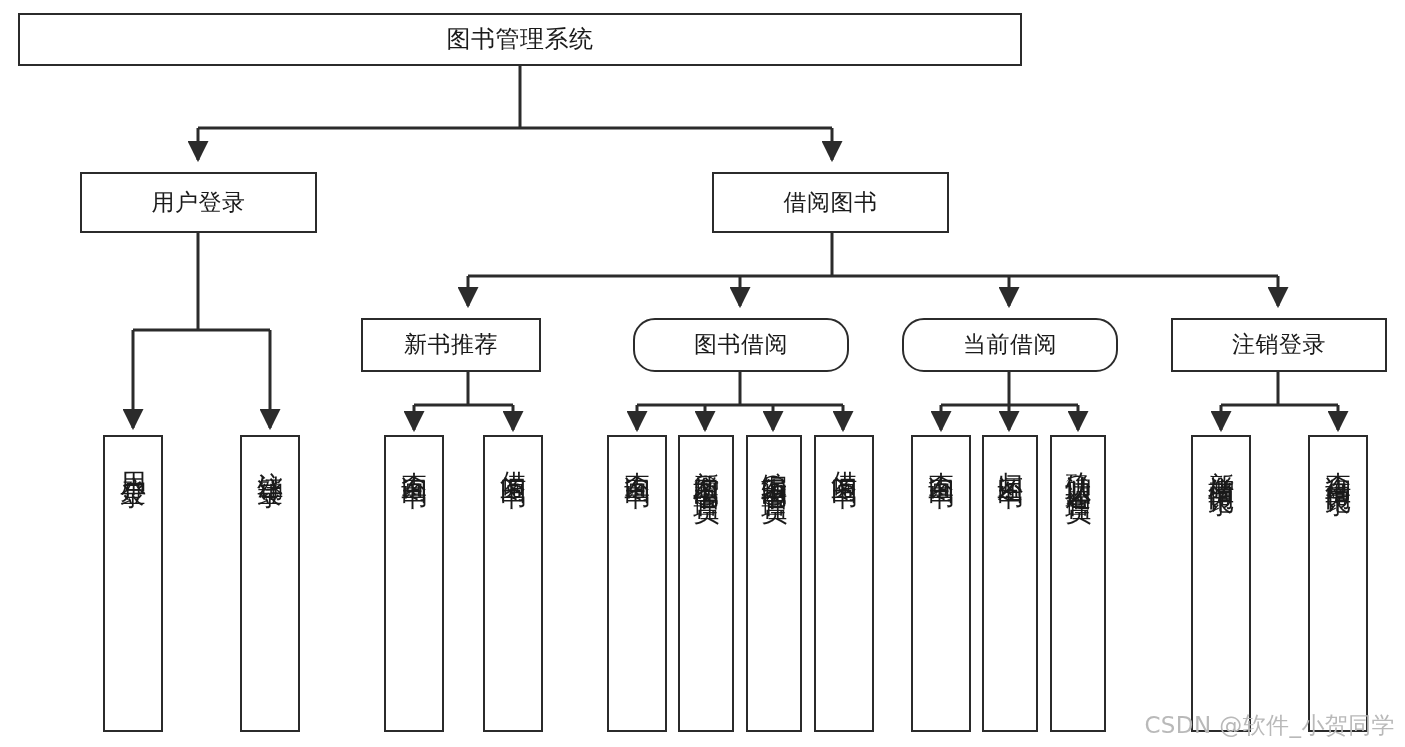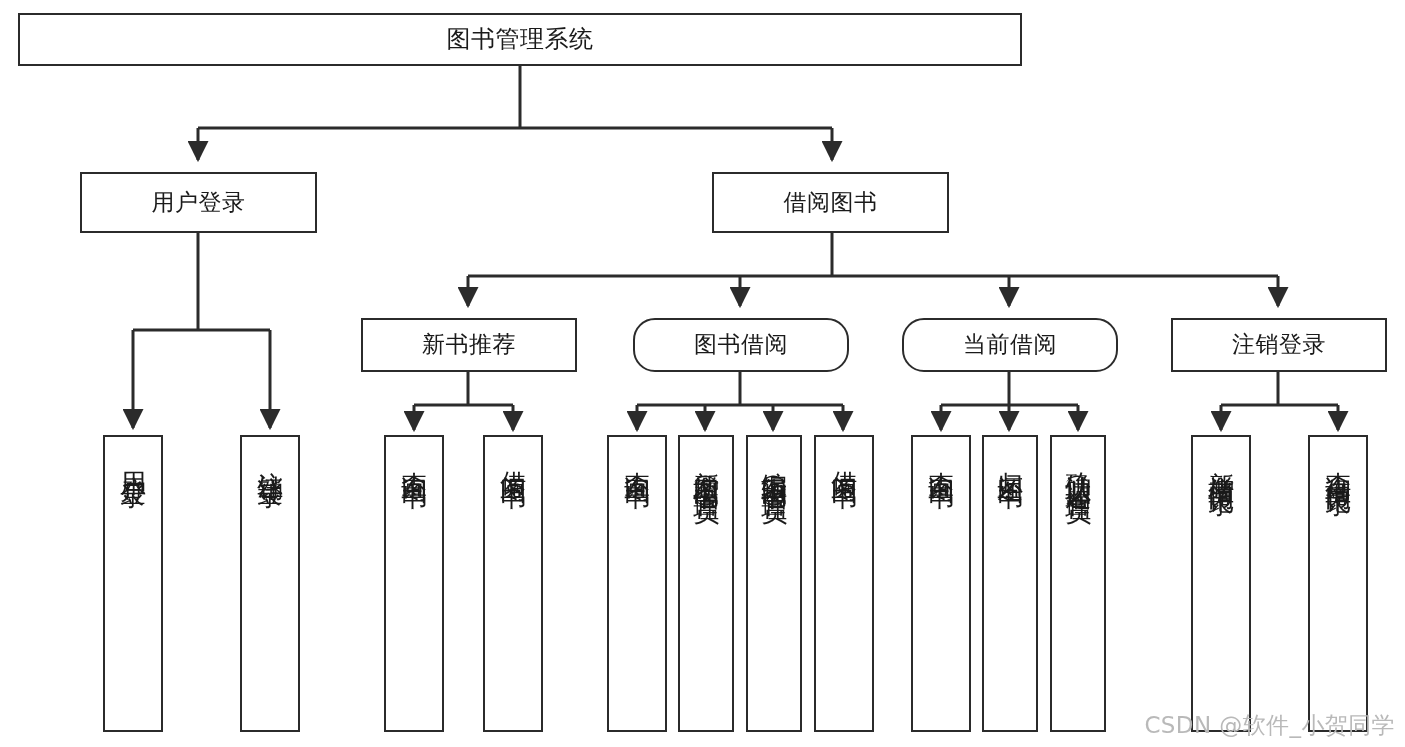--- a/index.html
+++ b/index.html
@@ -135,21 +135,21 @@
     <span class="node-label">图书管理系统</span>
   </div>
 
   <div class="node h" style="left:80px; top:172px; width:237px; height:61px;">
     <span class="node-label">用户登录</span>
   </div>
   <div class="node h" style="left:712px; top:172px; width:237px; height:61px;">
     <span class="node-label">借阅图书</span>
   </div>
 
-  <div class="node h" style="left:361px; top:318px; width:216px; height:54px;">
+  <div class="node h" style="left:361px; top:318px; width:180px; height:54px;">
     <span class="node-label">新书推荐</span>
   </div>
   <div class="node h" style="left:633px; top:318px; width:216px; height:54px;border-radius:22px;">
     <span class="node-label">图书借阅</span>
   </div>
   <div class="node h" style="left:902px; top:318px; width:216px; height:54px;border-radius:22px;">
     <span class="node-label">当前借阅</span>
   </div>
   <div class="node h" style="left:1171px; top:318px; width:216px; height:54px;">
     <span class="node-label">注销登录</span>

